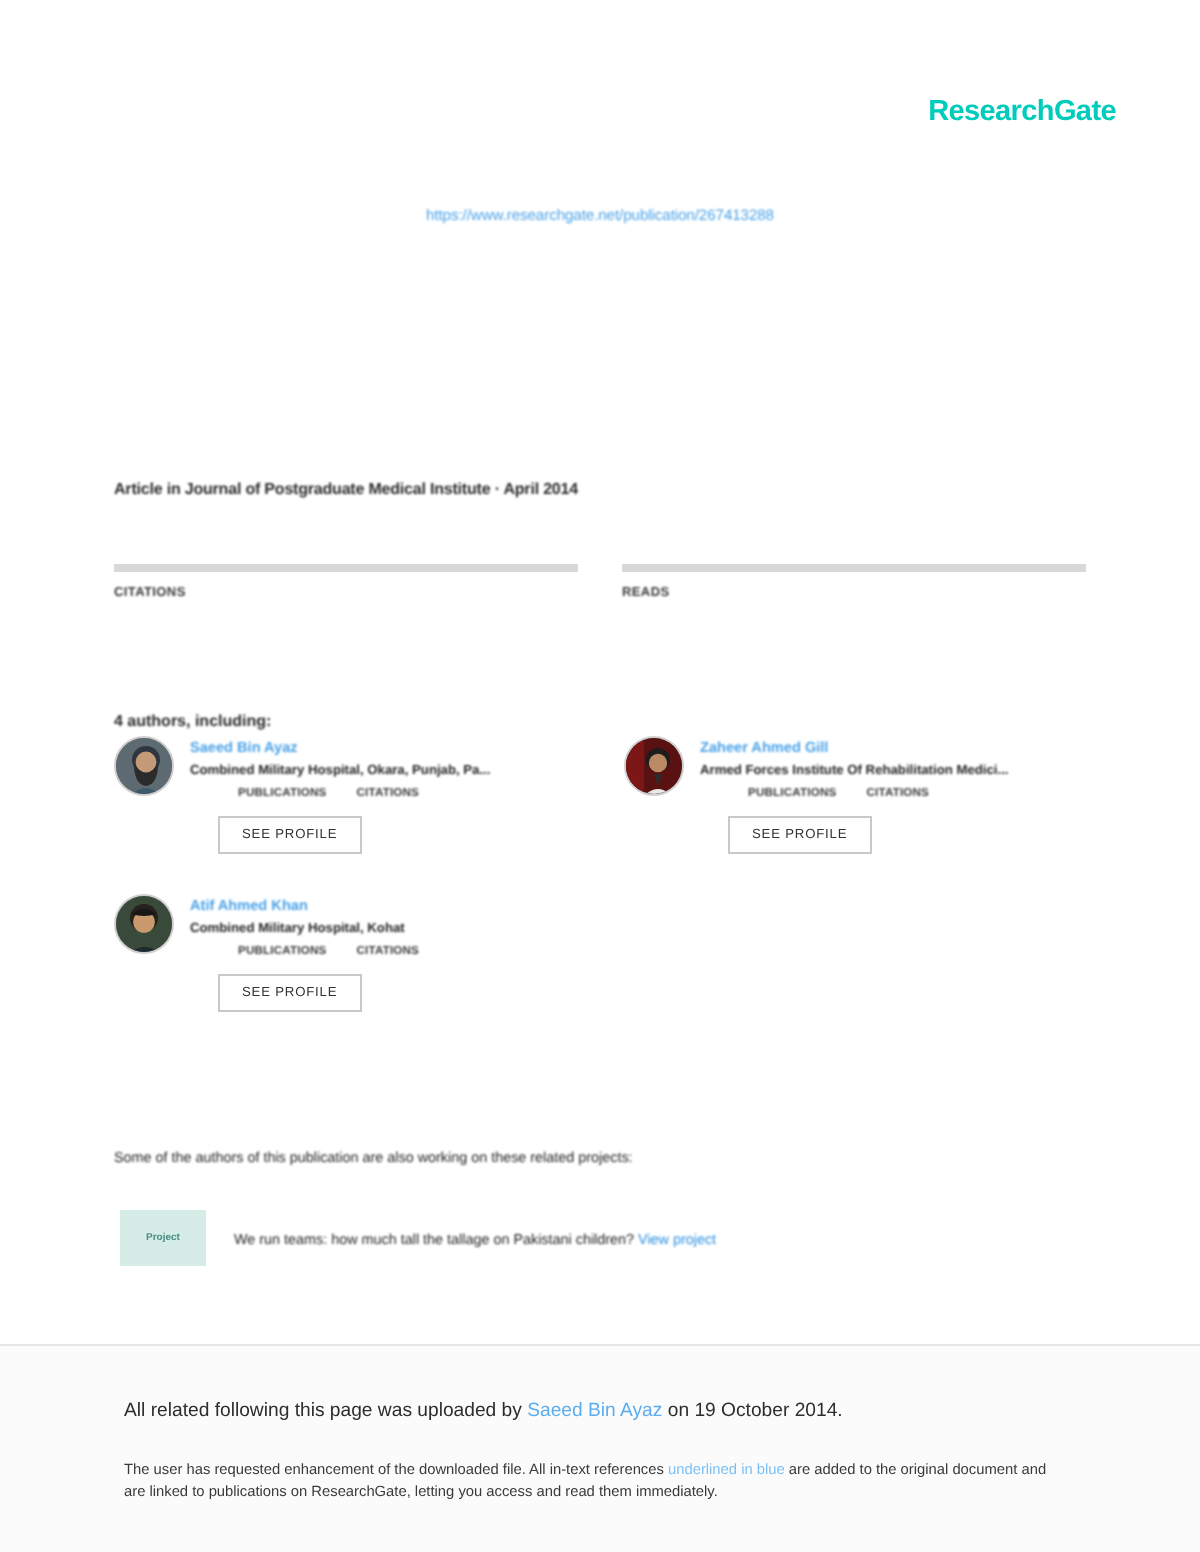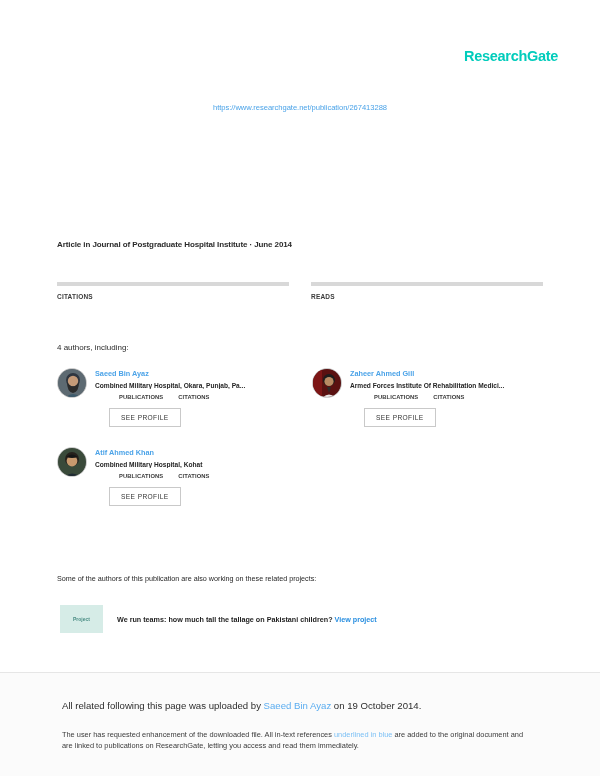--- a/index.html
+++ b/index.html
@@ -57,22 +57,22 @@
   .stat-rule { height: 4px; background: #d8d8d8; width: 100%; }
   .stat-label {
     margin-top: 7px;
     font-size: 6.5px; font-weight: bold; color: #3a3a3a;
     letter-spacing: 0.2px;
     filter: blur(0.45px);
   }
 
   
   .authors-head {
-    position: absolute; top: 343px; left: 57px;
-    font-size: 8px; font-weight: normal; color: #2b2b2b;
+    position: absolute; top: 356px; left: 57px;
+    font-size: 8px; font-weight: bold; color: #2b2b2b;
     filter: blur(0.4px);
   }
   .authors-grid {
     position: absolute; top: 368px; left: 57px;
     width: 490px;
   }
   .author-row { display: flex; gap: 20px; margin-bottom: 20px; }
   .author { width: 235px; display: flex; gap: 8px; }
   .avatar {
     width: 30px; height: 30px; border-radius: 50%;
@@ -120,21 +120,21 @@
     display: flex; align-items: center; gap: 14px;
   }
   .project-thumb {
     width: 43px; height: 28px;
     background: #d6ece7;
     display: flex; align-items: center; justify-content: center;
     font-size: 5px; color: #4a8d84; font-weight: bold;
     filter: blur(0.3px);
   }
   .project-text {
-    font-size: 7.2px; font-weight: bold; color: #1f1f1f;
+    font-size: 7.2px; font-weight: normal; color: #1f1f1f;
     filter: blur(0.4px);
     white-space: nowrap;
   }
   .project-link { color: #2a8fe0; }
   .footer-band {
     position: absolute; top: 672px; left: 0; width: 600px; height: 104px;
     background: #fbfbfb;
     border-top: 1px solid #e6e6e6;
   }
   .footer-main {
@@ -158,23 +158,23 @@
     <div class="brand-logo">ResearchGate</div>
   </div>
 
   <div class="url-row">
     <div class="url-link">https://www.researchgate.net/publication/267413288</div>
   </div>
 
   <div class="article-line">
     <span>Article</span>
     <span>in</span>
-    <span class="jrnl">Journal of Postgraduate Hospital Institute</span>
+    <span class="jrnl">Journal of Postgraduate Medical Institute</span>
     <span>·</span>
-    <span>June 2014</span>
+    <span>April 2014</span>
   </div>
 
   <div class="stats">
     <div class="stat-col">
       <div class="stat-rule"></div>
       <div class="stat-label">CITATIONS</div>
     </div>
     <div class="stat-col">
       <div class="stat-rule"></div>
       <div class="stat-label">READS</div>

